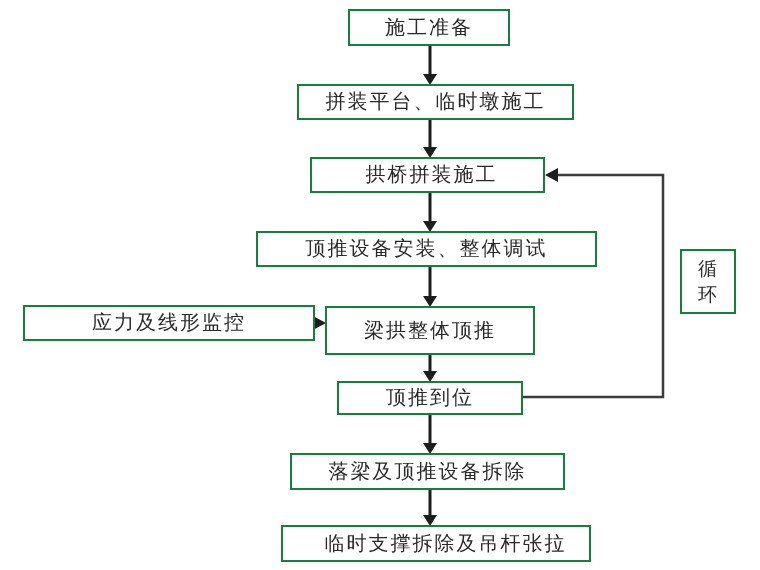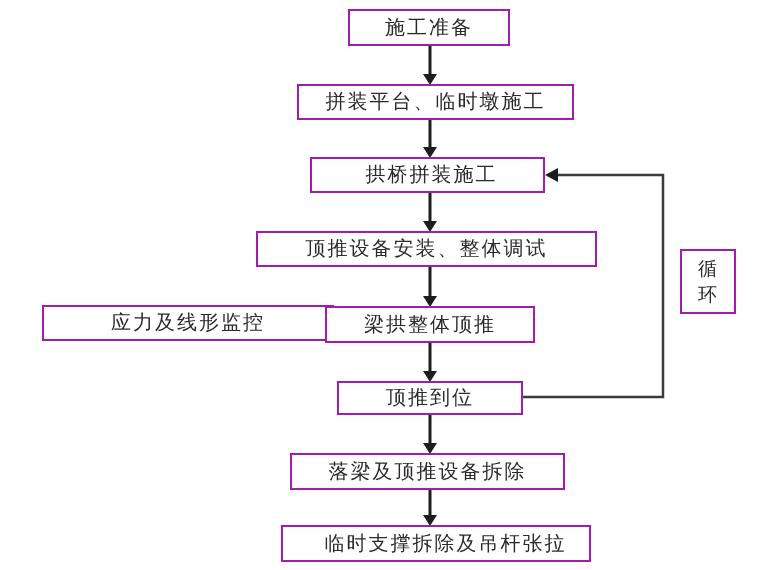--- a/index.html
+++ b/index.html
@@ -22,21 +22,21 @@
     position: absolute;
     left: 0;
     top: 0;
     width: 760px;
     height: 570px;
     pointer-events: none;
   }
   .node {
     position: absolute;
     box-sizing: border-box;
-    border: 2px solid #a21caf;
+    border: 2px solid #15803d;
     background: #ffffff;
     display: flex;
     align-items: center;
     justify-content: center;
     text-align: center;
     color: #2a2a2a;
     font-size: 20px;
     letter-spacing: 2px;
     line-height: 1.18;
     white-space: pre-line;
@@ -113,23 +113,23 @@
   </svg>
 
   <div class="node" style="left:348px; top:9px; width:162px; height:37px;">施工准备</div>
 
   <div class="node" style="left:288px; top:84px; width:277px; height:36px;margin-left:9px;">拼装平台、临时墩施工</div>
 
   <div class="node" style="left:310px; top:157px; width:235px; height:36px;padding-left:8px;">拱桥拼装施工</div>
 
   <div class="node" style="left:256px; top:231px; width:341px; height:36px;">顶推设备安装、整体调试</div>
 
-  <div class="node" style="left:23px; top:305px; width:292px; height:36px;margin-left:19px;">应力及线形监控</div>
+  <div class="node" style="left:23px; top:305px; width:292px; height:36px;">应力及线形监控</div>
 
-  <div class="node" style="left:325px; top:306px; width:210px; height:37px;">梁拱整体顶推</div>
+  <div class="node" style="left:325px; top:306px; width:210px; height:49px;">梁拱整体顶推</div>
 
   <div class="node" style="left:337px; top:381px; width:186px; height:34px;">顶推到位</div>
 
   <div class="node" style="left:290px; top:453px; width:275px; height:37px;text-align:center;">落梁及顶推设备拆除</div>
 
   <div class="node" style="left:281px; top:525px; width:310px; height:37px;padding-left:19px;">临时支撑拆除及吊杆张拉</div>
 
   <div class="node loop-note" style="left:680px; top:249px; width:56px; height:65px;">循
 环</div>
 

